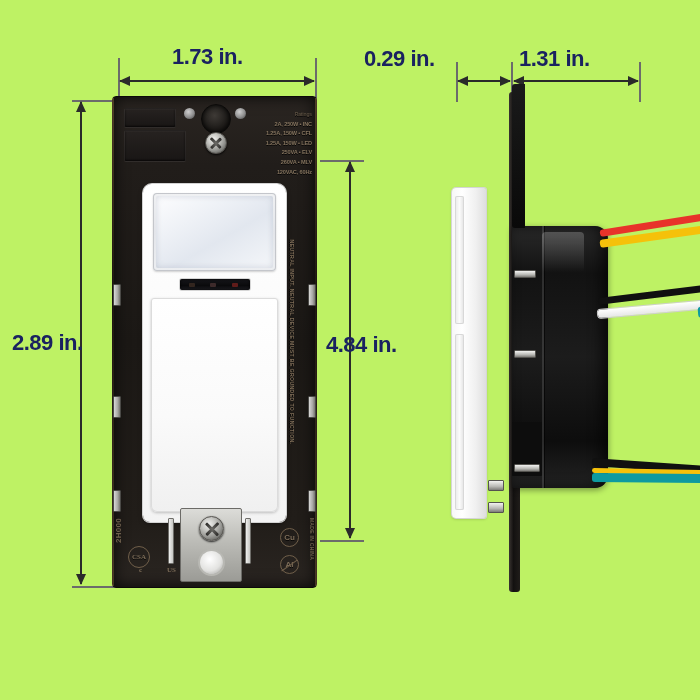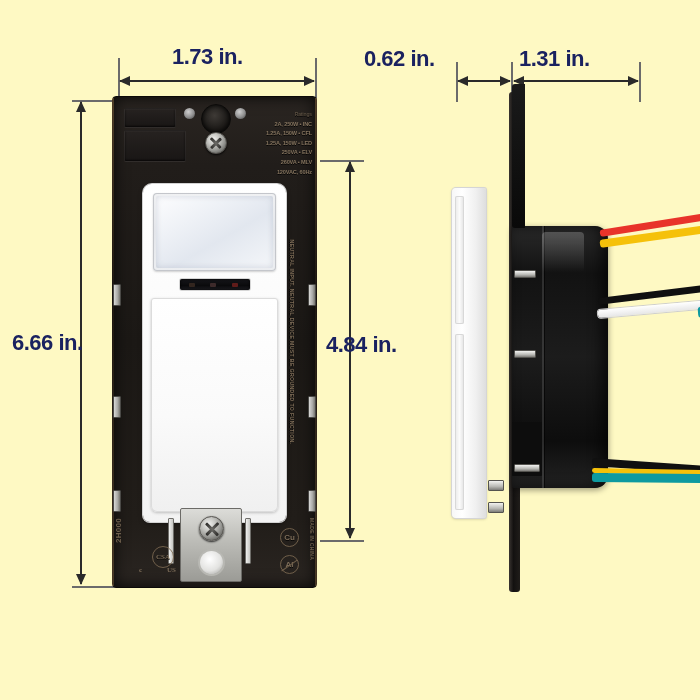--- a/index.html
+++ b/index.html
@@ -6,21 +6,21 @@
   html, body {
     margin: 0; padding: 0;
     width: 700px; height: 700px;
     background: #ffffff;
     font-family: "Liberation Sans", sans-serif;
     overflow: hidden;
   }
   #stage {
     position: relative;
     width: 700px; height: 700px;
-    background: #fef9c3;
+    background: #bef264;
   }
 
   
   .dim-label {
     position: absolute;
     color: #1a2260;
     font-weight: bold;
     font-family: "Liberation Sans", sans-serif;
     white-space: nowrap;
     letter-spacing: -0.5px;
@@ -382,34 +382,34 @@
   <div class="dim-arrow-h" style="left:120px; top:80px; width:194px;"></div>
   <div class="arrow-head ah-left" style="left:119px; top:76px;"></div>
   <div class="arrow-head ah-right" style="left:304px; top:76px;"></div>
   <div class="dim-label" style="left:172px; top:44px; font-size:22px;">1.73 in.</div>
 
   <div class="ext-line ext-v" style="left:456px; top:62px; height:40px;"></div>
   <div class="ext-line ext-v" style="left:511px; top:62px; height:40px;"></div>
   <div class="dim-arrow-h" style="left:458px; top:80px; width:52px;"></div>
   <div class="arrow-head ah-left" style="left:457px; top:76px;"></div>
   <div class="arrow-head ah-right" style="left:500px; top:76px;"></div>
-  <div class="dim-label" style="left:364px; top:46px; font-size:22px;">0.62 in.</div>
+  <div class="dim-label" style="left:364px; top:46px; font-size:22px;">0.29 in.</div>
 
   <div class="ext-line ext-v" style="left:639px; top:62px; height:40px;"></div>
   <div class="dim-arrow-h" style="left:514px; top:80px; width:124px;"></div>
   <div class="arrow-head ah-left" style="left:513px; top:76px;"></div>
   <div class="arrow-head ah-right" style="left:628px; top:76px;"></div>
   <div class="dim-label" style="left:519px; top:46px; font-size:22px;">1.31 in.</div>
 
   <div class="ext-line ext-h" style="left:72px; top:100px; width:44px;"></div>
   <div class="ext-line ext-h" style="left:72px; top:586px; width:44px;"></div>
   <div class="dim-arrow-v" style="left:80px; top:102px; height:482px;"></div>
   <div class="arrow-head ah-up" style="left:76px; top:101px;"></div>
   <div class="arrow-head ah-down" style="left:76px; top:574px;"></div>
-  <div class="dim-label" style="left:12px; top:330px; font-size:22px;">6.66 in.</div>
+  <div class="dim-label" style="left:12px; top:330px; font-size:22px;">2.89 in.</div>
 
   <div class="ext-line ext-h" style="left:320px; top:160px; width:44px;"></div>
   <div class="ext-line ext-h" style="left:320px; top:540px; width:44px;"></div>
   <div class="dim-arrow-v" style="left:349px; top:162px; height:376px;"></div>
   <div class="arrow-head ah-up" style="left:345px; top:161px;"></div>
   <div class="arrow-head ah-down" style="left:345px; top:528px;"></div>
   <div class="dim-label" style="left:326px; top:332px; font-size:22px;">4.84 in.</div>
 
   <div id="front-view">
     <div class="strap-body"></div>
@@ -463,21 +463,21 @@
     <div class="yoke-slot" style="left:56px; top:422px;"></div>
     <div class="yoke-slot" style="left:133px; top:422px;"></div>
     <div class="screw" style="left:87px; top:420px; width:25px; height:25px;"></div>
     <div class="mount-hole" style="left:88px; top:455px; width:23px; height:23px;
                 background: radial-gradient(circle at 42% 36%, #ffffff, #e2e2e0 58%, #9c9c98 100%);
                 box-shadow: 0 0 0 2px #b8b8b3;"></div>
 
     <div class="badge-round" style="right:18px; top:432px; width:19px; height:19px;text-align:right;">Cu</div>
     <div class="badge-round badge-strike" style="right:18px; top:459px; width:19px; height:19px;">Al</div>
 
-    <div class="badge-round" style="left:40px; top:450px; width:22px; height:22px; font-size:7px; font-family:'Liberation Serif',serif;">CSA</div>
+    <div class="badge-round" style="left:16px; top:450px; width:22px; height:22px; font-size:7px; font-family:'Liberation Serif',serif;">CSA</div>
     <div class="csa-mark" style="left:27px; top:470px;">c</div>
     <div class="csa-mark" style="left:55px; top:470px;">US</div>
 
     <div class="small-emboss" style="left:-6px; top:430px; transform: rotate(-90deg); transform-origin:center; font-size:8px;">2H000</div>
 
     <div class="small-emboss" style="right:-16px; top:440px; transform: rotate(90deg); transform-origin:center;">MADE IN CHINA</div>
   </div>
 
   <div id="side-view">
 

